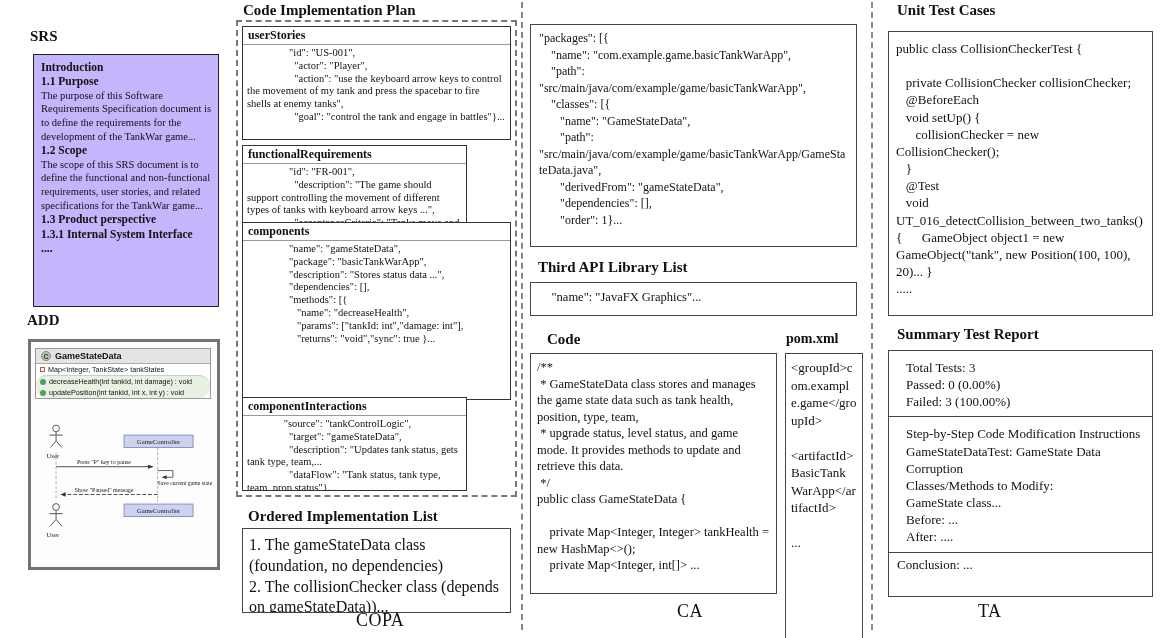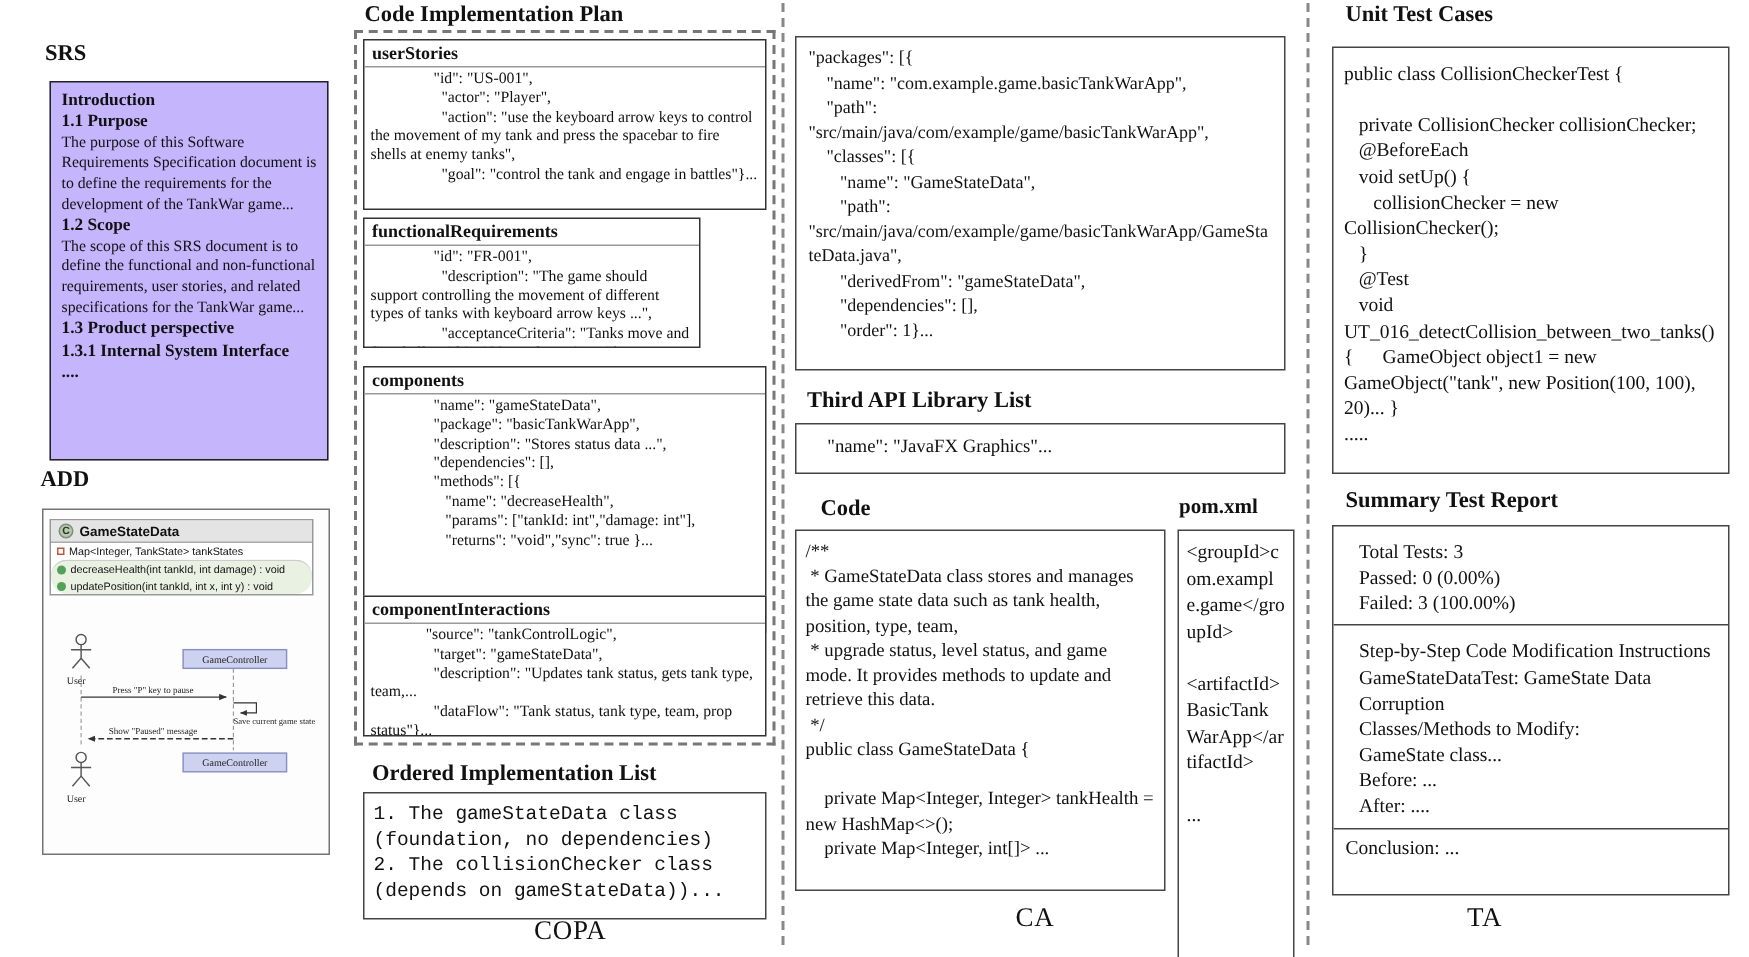--- a/index.html
+++ b/index.html
@@ -15,36 +15,36 @@
   .sec-title { position:absolute; font-weight:bold; font-size:15px; white-space:nowrap; }
   .box { position:absolute; border:1px solid #444; background:#fff; overflow:hidden; }
   .pre { white-space:pre-wrap; overflow-wrap:anywhere; }
 
   
   .srs-box { background:#c4b5fd; border:1px solid #222; padding:5px 7px; }
   .srs-h { font-weight:bold; font-size:11.5px; line-height:1.25; }
   .srs-p { font-size:10.5px; line-height:1.3; }
 
   
-  .add-box { border:1px solid #737373; background:#fdfdfd; padding:6px 20px 0 4px; }
+  .add-box { border:3px solid #737373; background:#fdfdfd; padding:6px 20px 0 4px; }
   .uml-class { width:176px; margin:0 auto; border:1px solid #999; background:#fff; font-family:"Liberation Sans","DejaVu Sans",sans-serif; }
   .uml-header { background:#e4e4e4; border-bottom:1px solid #aaa; display:flex; align-items:center; gap:4px; padding:2px 5px; }
   .uml-cicon { width:10px; height:10px; border-radius:50%; background:#b7c7b0; border:1px solid #7d8f76; font-size:7px; line-height:9px; text-align:center; color:#26331f; font-weight:bold; }
   .uml-cname { font-size:9px; font-weight:bold; }
   .uml-row { display:flex; align-items:center; gap:3px; padding:1px 4px; font-size:7.2px; line-height:1.25; white-space:nowrap; }
   .f-icon { width:5px; height:5px; background:#fff; border:1.4px solid #c2563a; flex:0 0 auto; }
   .m-icon { width:6px; height:6px; border-radius:50%; background:#53a158; flex:0 0 auto; }
   .uml-methods { background:#e9f2e2; border-top:1px solid #ccc;border-radius:11px; }
 
   
   .dashed-frame { position:absolute; border:2px dashed #777; background:transparent; }
   .plan-box { position:absolute; border:1px solid #333; background:#fff; overflow:hidden; }
   .plan-head { font-weight:bold; font-size:12px; padding:1px 5px 1px 5px; border-bottom:1px solid #999; }
   .plan-body { font-size:10.5px; line-height:1.22; padding:2px 4px 3px 4px; }
-  .ordered-box { padding:6px 6px; font-size:13px; line-height:1.3;font-family:Liberation Mono, monospace; }
+  .ordered-box { padding:6px 6px; font-size:16px; line-height:1.3; }
 
   
   .vsep { position:absolute; width:0; border-left:2px dashed #888; }
 
   
   .dir-box { padding:5px 8px; font-size:12px; line-height:1.38; }
   .api-box { padding:7px 8px; font-size:12.5px; line-height:1.2; }
   .code-box { padding:5px 6px; font-size:12.5px; line-height:1.32; }
   .pom-box { padding:5px 5px; font-size:13px; line-height:1.35; word-break:break-all; }
 
@@ -154,33 +154,33 @@
                   "goal": "control the tank and engage in battles"}...</div>
   </div>
 
   <div class="plan-box" style="left:242px;top:145px;width:225px;height:87px;">
     <div class="plan-head">functionalRequirements</div>
     <div class="plan-body pre">                "id": "FR-001",
                   "description": "The game should support controlling the movement of different types of tanks with keyboard arrow keys ...",
                   "acceptanceCriteria": "Tanks move and fire shells within 100ms of user input"}...</div>
   </div>
 
-  <div class="plan-box" style="left:242px;top:244px;width:269px;height:178px;">
+  <div class="plan-box" style="left:242px;top:222px;width:269px;height:178px;">
     <div class="plan-head">components</div>
     <div class="plan-body pre">                "name": "gameStateData",
                 "package": "basicTankWarApp",
                 "description": "Stores status data ...",
                 "dependencies": [],
                 "methods": [{
                    "name": "decreaseHealth",
                    "params": ["tankId: int","damage: int"],
                    "returns": "void","sync": true }...</div>
   </div>
 
-  <div class="plan-box" style="left:242px;top:397px;width:269px;height:94px;">
+  <div class="plan-box" style="left:242px;top:397px;width:225px;height:94px;">
     <div class="plan-head">componentInteractions</div>
     <div class="plan-body pre">              "source": "tankControlLogic",
                 "target": "gameStateData",
                 "description": "Updates tank status, gets tank type, team,...
                 "dataFlow": "Tank status, tank type, team, prop status"}...</div>
   </div>
 
   <div class="sec-title" style="left:248px;top:508px;">Ordered Implementation List</div>
   <div class="box ordered-box pre" style="left:242px;top:528px;width:269px;height:85px;">1. The gameStateData class (foundation, no dependencies)
 2. The collisionChecker class (depends on gameStateData))...</div>

